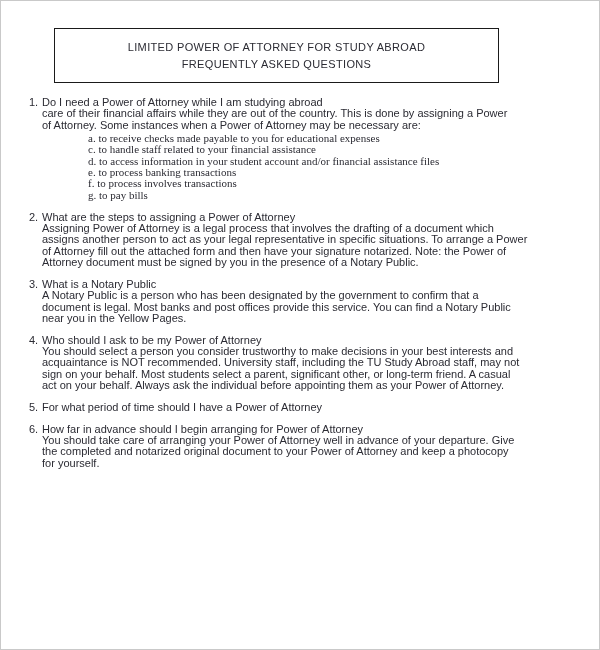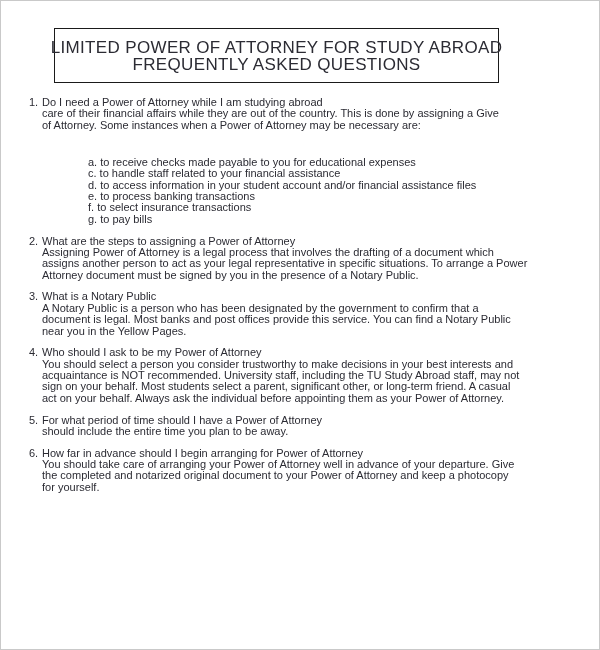--- a/index.html
+++ b/index.html
@@ -35,21 +35,21 @@
     height: 55px;
     border: 1.6px solid #1a1a1a;
     box-sizing: border-box;
     display: flex;
     flex-direction: column;
     align-items: center;
     justify-content: center;
     background: #ffffff;
   }
   .title-line {
-    font-size: 17px;
+    font-size: 11px;
     letter-spacing: 0.35px;
     color: #2b2b33;
     line-height: 17px;
     white-space: nowrap;
     text-align: center;
     font-weight: 400;
   }
   #faq-body {
     position: absolute;
     left: 28px;
@@ -72,59 +72,61 @@
   }
   .faq-answer {
     padding-left: 13px;
     white-space: normal;
   }
   .answer-line {
     white-space: nowrap;
   }
   .sub-list {
     padding-left: 59px;
-    margin-top: 26px;
+    margin-top: 2px;
     margin-bottom: 10.5px;
+    font-family: Liberation Serif, serif;
   }
   .sub-item {
     white-space: nowrap;
   }
 </style>
 </head>
 <body>
 
 <div id="page">
   <div id="doc-inner">
 
     <div id="title-box">
       <div class="title-line">LIMITED POWER OF ATTORNEY FOR STUDY ABROAD</div>
       <div class="title-line">FREQUENTLY ASKED QUESTIONS</div>
     </div>
 
     <div id="faq-body">
         <div class="faq-item">
           <div class="faq-question"><span class="q-num">1.</span><span>Do I need a Power of Attorney while I am studying abroad</span></div>
           <div class="faq-answer">
-            <div class="answer-line">care of their financial affairs while they are out of the country. This is done by assigning a Give</div>
+            <div class="answer-line">care of their financial affairs while they are out of the country. This is done by assigning a Power</div>
             <div class="answer-line">of Attorney. Some instances when a Power of Attorney may be necessary are:</div>
           </div>
           <div class="sub-list">
             <div class="sub-item">a. to receive checks made payable to you for educational expenses</div>
             <div class="sub-item">c. to handle staff related to your financial assistance</div>
             <div class="sub-item">d. to access information in your student account and/or financial assistance files</div>
             <div class="sub-item">e. to process banking transactions</div>
-            <div class="sub-item">f. to select insurance transactions</div>
+            <div class="sub-item">f. to process involves transactions</div>
             <div class="sub-item">g. to pay bills</div>
           </div>
         </div>
         <div class="faq-item">
           <div class="faq-question"><span class="q-num">2.</span><span>What are the steps to assigning a Power of Attorney</span></div>
           <div class="faq-answer">
             <div class="answer-line">Assigning Power of Attorney is a legal process that involves the drafting of a document which</div>
             <div class="answer-line">assigns another person to act as your legal representative in specific situations. To arrange a Power</div>
+            <div class="answer-line">of Attorney fill out the attached form and then have your signature notarized. Note: the Power of</div>
             <div class="answer-line">Attorney document must be signed by you in the presence of a Notary Public.</div>
           </div>
         </div>
         <div class="faq-item">
           <div class="faq-question"><span class="q-num">3.</span><span>What is a Notary Public</span></div>
           <div class="faq-answer">
             <div class="answer-line">A Notary Public is a person who has been designated by the government to confirm that a</div>
             <div class="answer-line">document is legal. Most banks and post offices provide this service. You can find a Notary Public</div>
             <div class="answer-line">near you in the Yellow Pages.</div>
           </div>
@@ -134,21 +136,20 @@
           <div class="faq-answer">
             <div class="answer-line">You should select a person you consider trustworthy to make decisions in your best interests and</div>
             <div class="answer-line">acquaintance is NOT recommended. University staff, including the TU Study Abroad staff, may not</div>
             <div class="answer-line">sign on your behalf. Most students select a parent, significant other, or long-term friend. A casual</div>
             <div class="answer-line">act on your behalf. Always ask the individual before appointing them as your Power of Attorney.</div>
           </div>
         </div>
         <div class="faq-item">
           <div class="faq-question"><span class="q-num">5.</span><span>For what period of time should I have a Power of Attorney</span></div>
           <div class="faq-answer">
-            <div class="answer-line">should include the entire time you plan to be away.</div>
           </div>
         </div>
         <div class="faq-item">
           <div class="faq-question"><span class="q-num">6.</span><span>How far in advance should I begin arranging for Power of Attorney</span></div>
           <div class="faq-answer">
             <div class="answer-line">You should take care of arranging your Power of Attorney well in advance of your departure. Give</div>
             <div class="answer-line">the completed and notarized original document to your Power of Attorney and keep a photocopy</div>
             <div class="answer-line">for yourself.</div>
           </div>
         </div>

